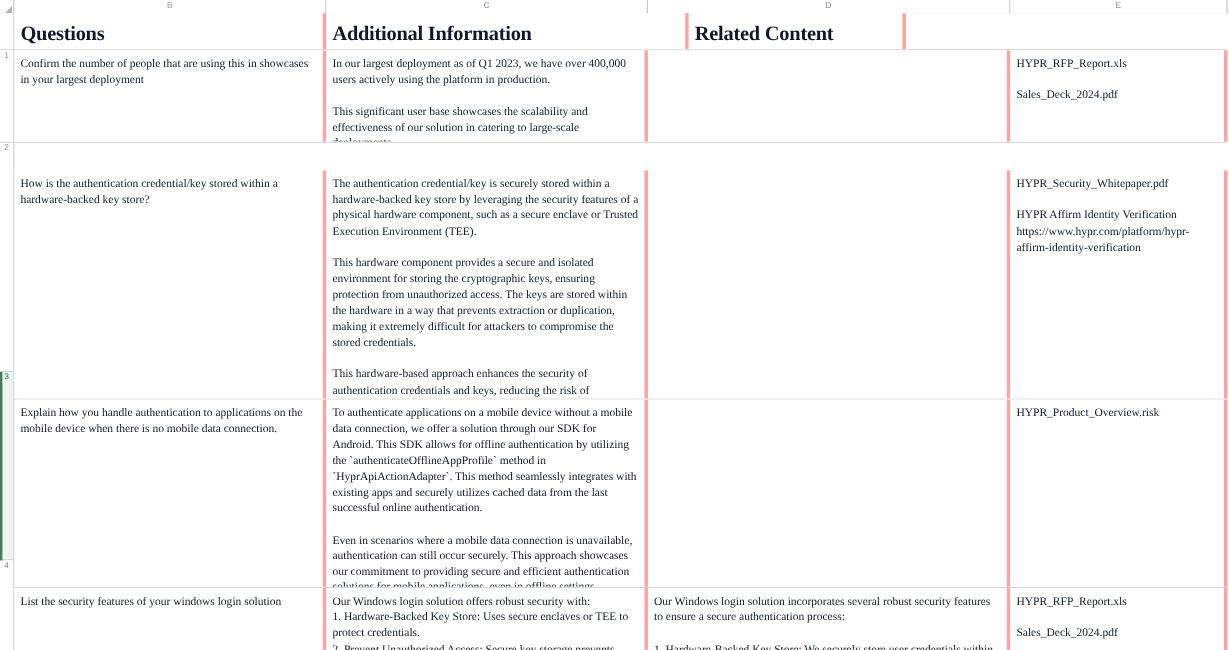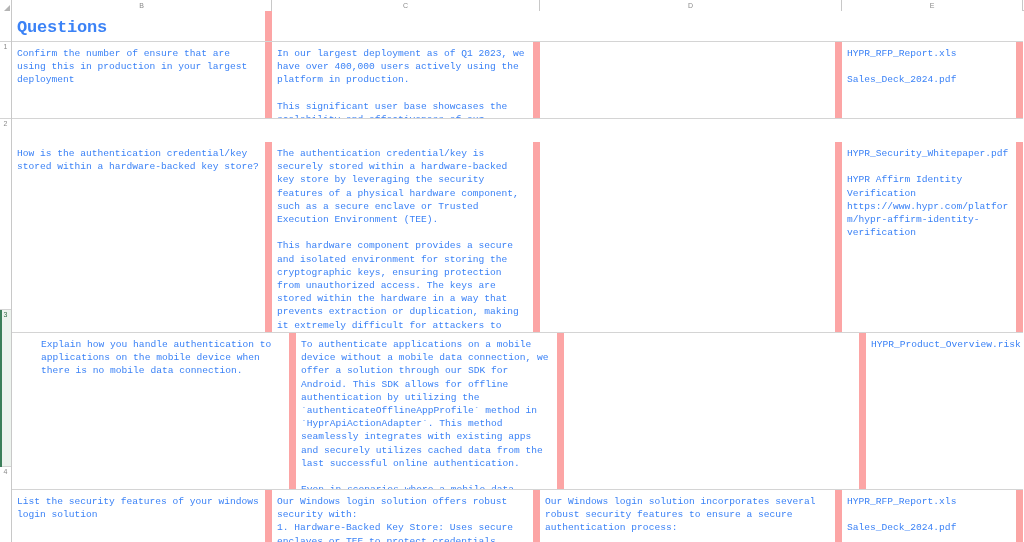--- a/index.html
+++ b/index.html
@@ -86,30 +86,30 @@
     width: 1011px;
     height: 531px;
   }
   .row {
     display: flex;
     width: 1011px;
     border-bottom: 1px solid #d4d4d4;
     position: relative;
   }
   .cell {
-    border-right: 7px solid #fca5a5;
+    border-right: 3px solid #fca5a5;
     padding: 5px 5px 4px 5px;
     overflow: hidden;
     font-size: 9.6px;
     line-height: 13.2px;
-    color: #3b82f6;
+    color: #0f172a;
     background: #ffffff;
     white-space: pre-wrap;
     word-wrap: break-word;
-    font-family: Liberation Mono, monospace;
+    font-family: Liberation Serif, serif;
   }
   .cell.c-b { width: 260px; min-width: 260px; }
   .cell.c-c { width: 268px; min-width: 268px; }
   .cell.c-d { width: 302px; min-width: 302px; }
   .cell.c-e { width: 181px; min-width: 181px; }
 
   
   .row.header-row .cell {
     font-size: 17px;
     line-height: 22px;
@@ -150,24 +150,26 @@
       <div class="rowhdr" style="height:77px;">1</div>
       <div class="rowhdr" style="height:191px;">2</div>
       <div class="rowhdr sel" style="height:157px;">3</div>
       <div class="rowhdr" style="height:76px;">4</div>
     </div>
 
     <div class="cells-area">
 
       <div class="row header-row" style="height:31px;">
         <div class="cell c-b">Questions</div>
+        <div class="cell c-d">Additional Information</div>
+        <div class="cell c-e">Related Content</div>
       </div>
 
       <div class="row" style="height:77px;">
-        <div class="cell c-b">Confirm the number of ensure that are using this in production in your largest deployment</div>
+        <div class="cell c-b">Confirm the number of people that are using this in showcases in your largest deployment</div>
         <div class="cell c-c">In our largest deployment as of Q1 2023, we have over 400,000 users actively using the platform in production.
 
 This significant user base showcases the scalability and effectiveness of our solution in catering to large-scale deployments.</div>
         <div class="cell c-d"></div>
         <div class="cell c-e">HYPR_RFP_Report.xls
 
 Sales_Deck_2024.pdf</div>
       </div>
 
       <div class="row" style="height:191px;margin-top:23px;">
@@ -177,21 +179,21 @@
 This hardware component provides a secure and isolated environment for storing the cryptographic keys, ensuring protection from unauthorized access. The keys are stored within the hardware in a way that prevents extraction or duplication, making it extremely difficult for attackers to compromise the stored credentials.
 
 This hardware-based approach enhances the security of authentication credentials and keys, reducing the risk of unauthorized access to sensitive data.</div>
         <div class="cell c-d"></div>
         <div class="cell c-e">HYPR_Security_Whitepaper.pdf
 
 HYPR Affirm Identity Verification
 https://www.hypr.com/platform/hypr-affirm-identity-verification</div>
       </div>
 
-      <div class="row" style="height:157px;padding-left:24px;">
+      <div class="row" style="height:157px;">
         <div class="cell c-b">Explain how you handle authentication to applications on the mobile device when there is no mobile data connection.</div>
         <div class="cell c-c">To authenticate applications on a mobile device without a mobile data connection, we offer a solution through our SDK for Android. This SDK allows for offline authentication by utilizing the `authenticateOfflineAppProfile` method in `HyprApiActionAdapter`. This method seamlessly integrates with existing apps and securely utilizes cached data from the last successful online authentication.
 
 Even in scenarios where a mobile data connection is unavailable, authentication can still occur securely. This approach showcases our commitment to providing secure and efficient authentication solutions for mobile applications, even in offline settings.</div>
         <div class="cell c-d"></div>
         <div class="cell c-e">HYPR_Product_Overview.risk</div>
       </div>
 
       <div class="row" style="height:76px;">
         <div class="cell c-b">List the security features of your windows login solution</div>

